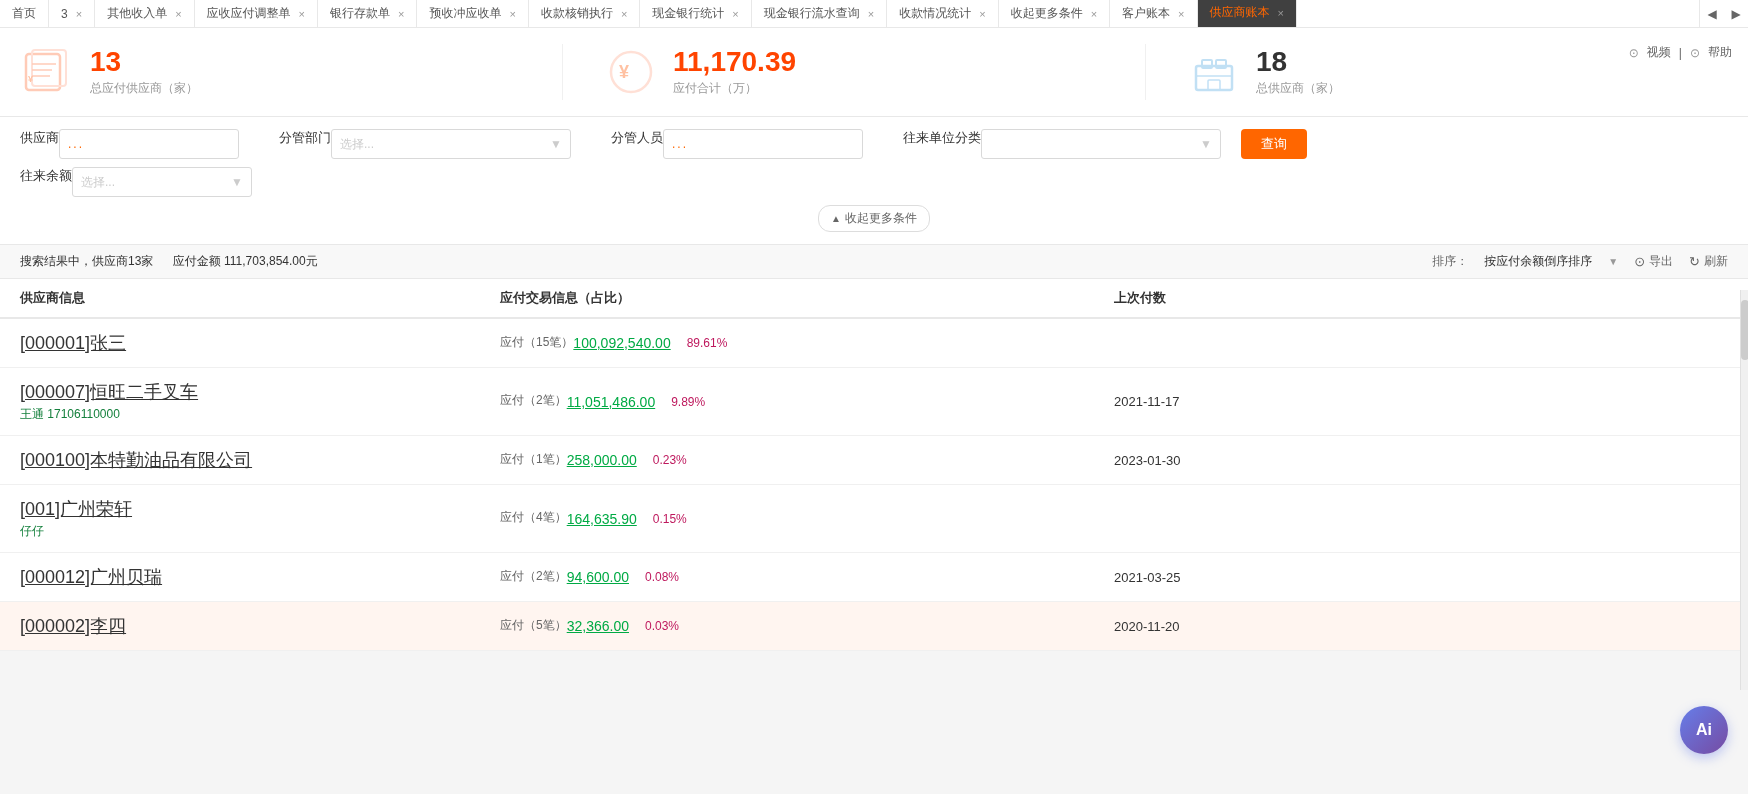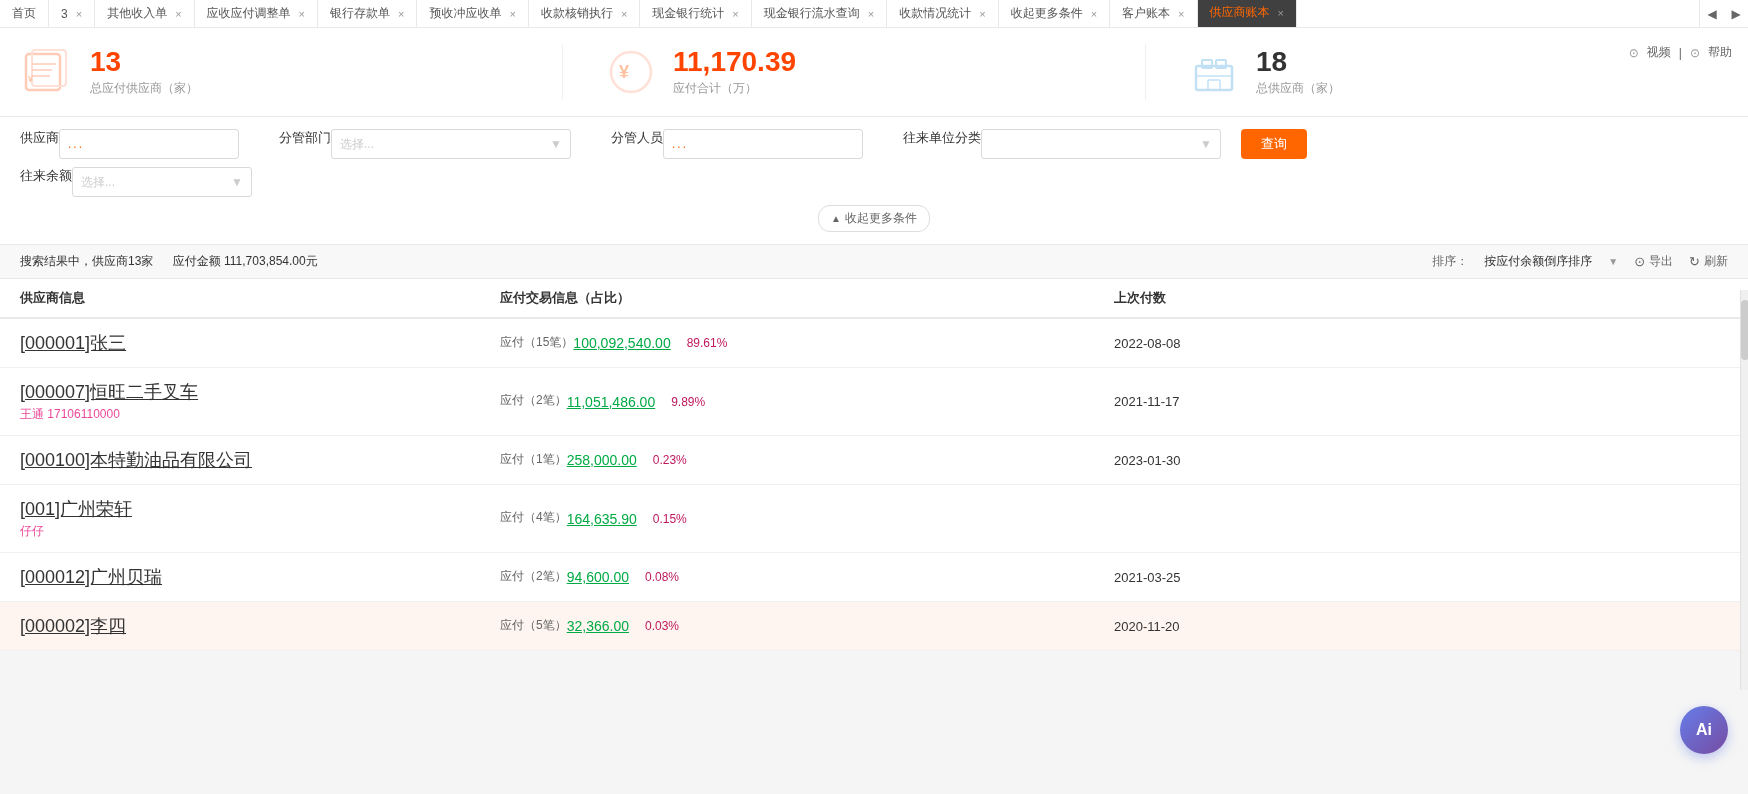--- a/index.html
+++ b/index.html
@@ -211,21 +211,21 @@
       align-items: center;
       background: #fff;
     }
     .table-row.highlighted { background: #fff5f0; }
     .supplier-link {
       color: #333;
       text-decoration: underline;
       cursor: pointer;
       font-size: 18px;
     }
-    .supplier-sub { font-size: 12px; color: #ec4899; margin-top: 2px; }
+    .supplier-sub { font-size: 12px; color: #15803d; margin-top: 2px; }
     .tx-info { display: flex; flex-direction: row; }
     .tx-label { font-size: 12px; color: #666; margin-bottom: 2px; }
     .tx-amount { color: #00aa44; font-size: 14px; text-decoration: underline; cursor: pointer; font-weight: 500; }
     .tx-percent { color: #be185d; font-size: 12px; margin-left: 16px; }
     .tx-row { display: flex; align-items: center; }
     .last-pay { font-size: 13px; color: #333; }
 
     .scrollbar-placeholder {
       position: fixed;
       right: 0;
@@ -466,21 +466,20 @@
     <div>
       <div class="supplier-link">[000001]张三</div>
     </div>
     <div class="tx-info">
       <div class="tx-label">应付（15笔）</div>
       <div class="tx-row">
         <span class="tx-amount">100,092,540.00</span>
         <span class="tx-percent">89.61%</span>
       </div>
     </div>
-    <div class="last-pay">2022-08-08</div>
   </div>
 
   <div class="table-row">
     <div>
       <div class="supplier-link">[000007]恒旺二手叉车</div>
       <div class="supplier-sub">王通  17106110000</div>
     </div>
     <div class="tx-info">
       <div class="tx-label">应付（2笔）</div>
       <div class="tx-row">

